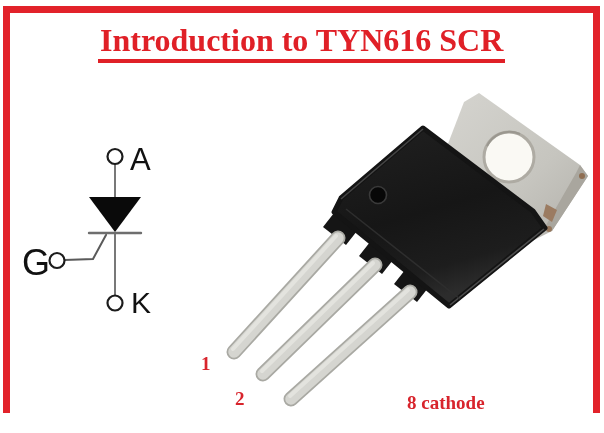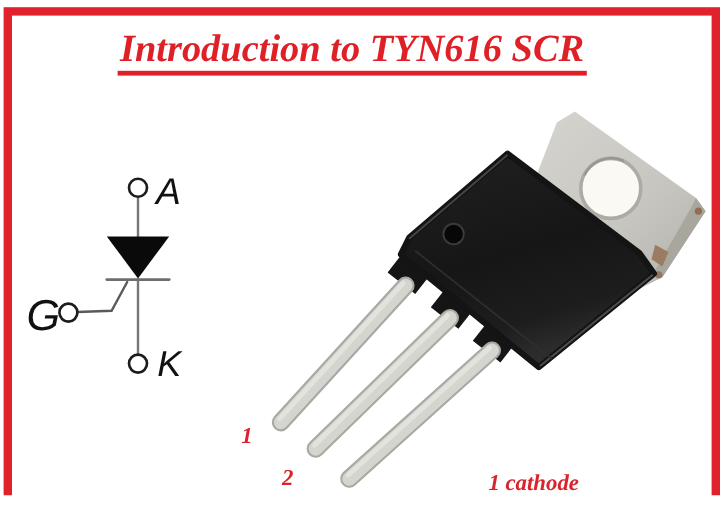--- a/index.html
+++ b/index.html
@@ -1,19 +1,18 @@
 <!DOCTYPE html>
 <html><head>
 <meta charset="utf-8">
 <style>
   html,body{margin:0;padding:0;background:#ffffff;}
   .canvas{
     position:relative;width:604px;height:413px;background:#ffffff;overflow:hidden;
     font-family:"Liberation Serif",serif;
-    font-style:italic;
   }
   .frame{
     position:absolute;left:3px;top:6px;width:597px;height:423px;
     border:7px solid #e2222a;box-sizing:border-box;z-index:10;pointer-events:none;
   }
   .title{
     position:absolute;left:98px;top:24px;margin:0;z-index:5;
     font-family:"Liberation Serif",serif;font-weight:bold;font-size:32px;line-height:1.05;
     color:#e02027;display:inline-block;border-bottom:4px solid #e02027;padding:0 2px 1px 2px;
     white-space:nowrap;letter-spacing:0px;
@@ -110,18 +109,18 @@
 
       <circle cx="378" cy="195" r="8.5" fill="#070707" stroke="#3a3a3a" stroke-width="1.6"></circle>
     </g>
   </svg>
 
   <div class="pin-num" id="pin1">1</div>
   <div class="pin-num" id="pin2">2</div>
   <div class="pin-num" id="pin3">3</div>
 
   <div class="legend">
-    <div>1 cathode</div>
+    <div>8 cathode</div>
     
     
   </div>
 
 </div>
 
 </body></html>

